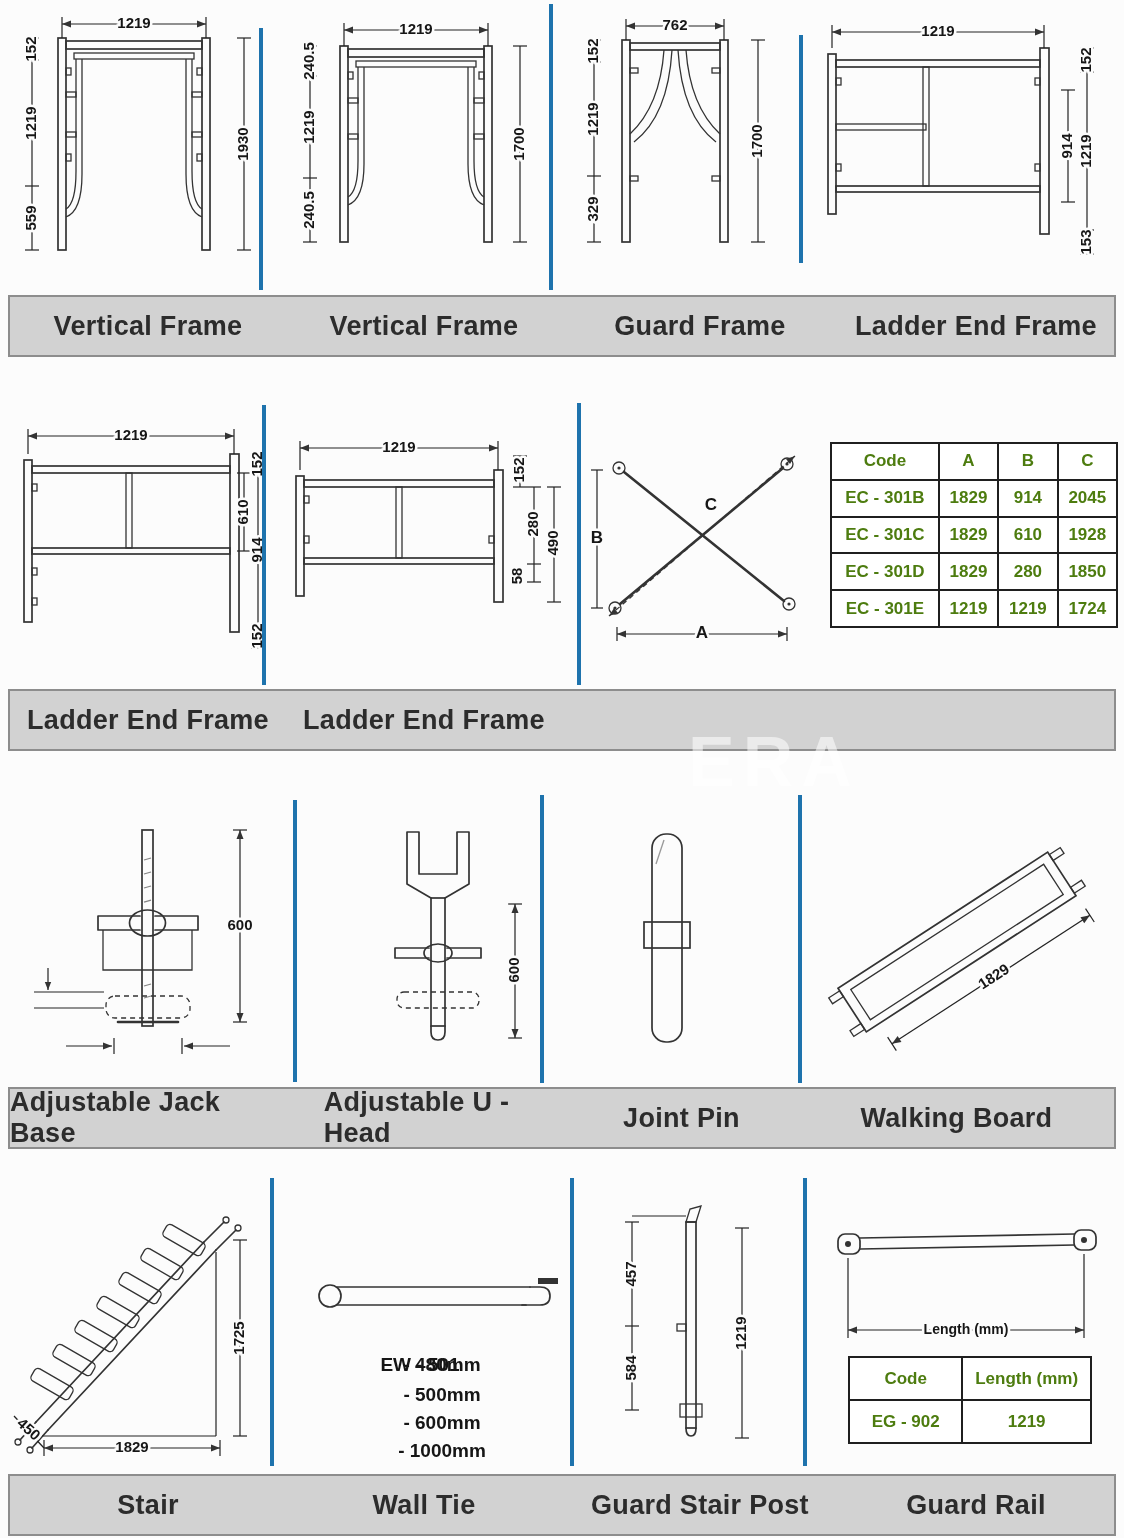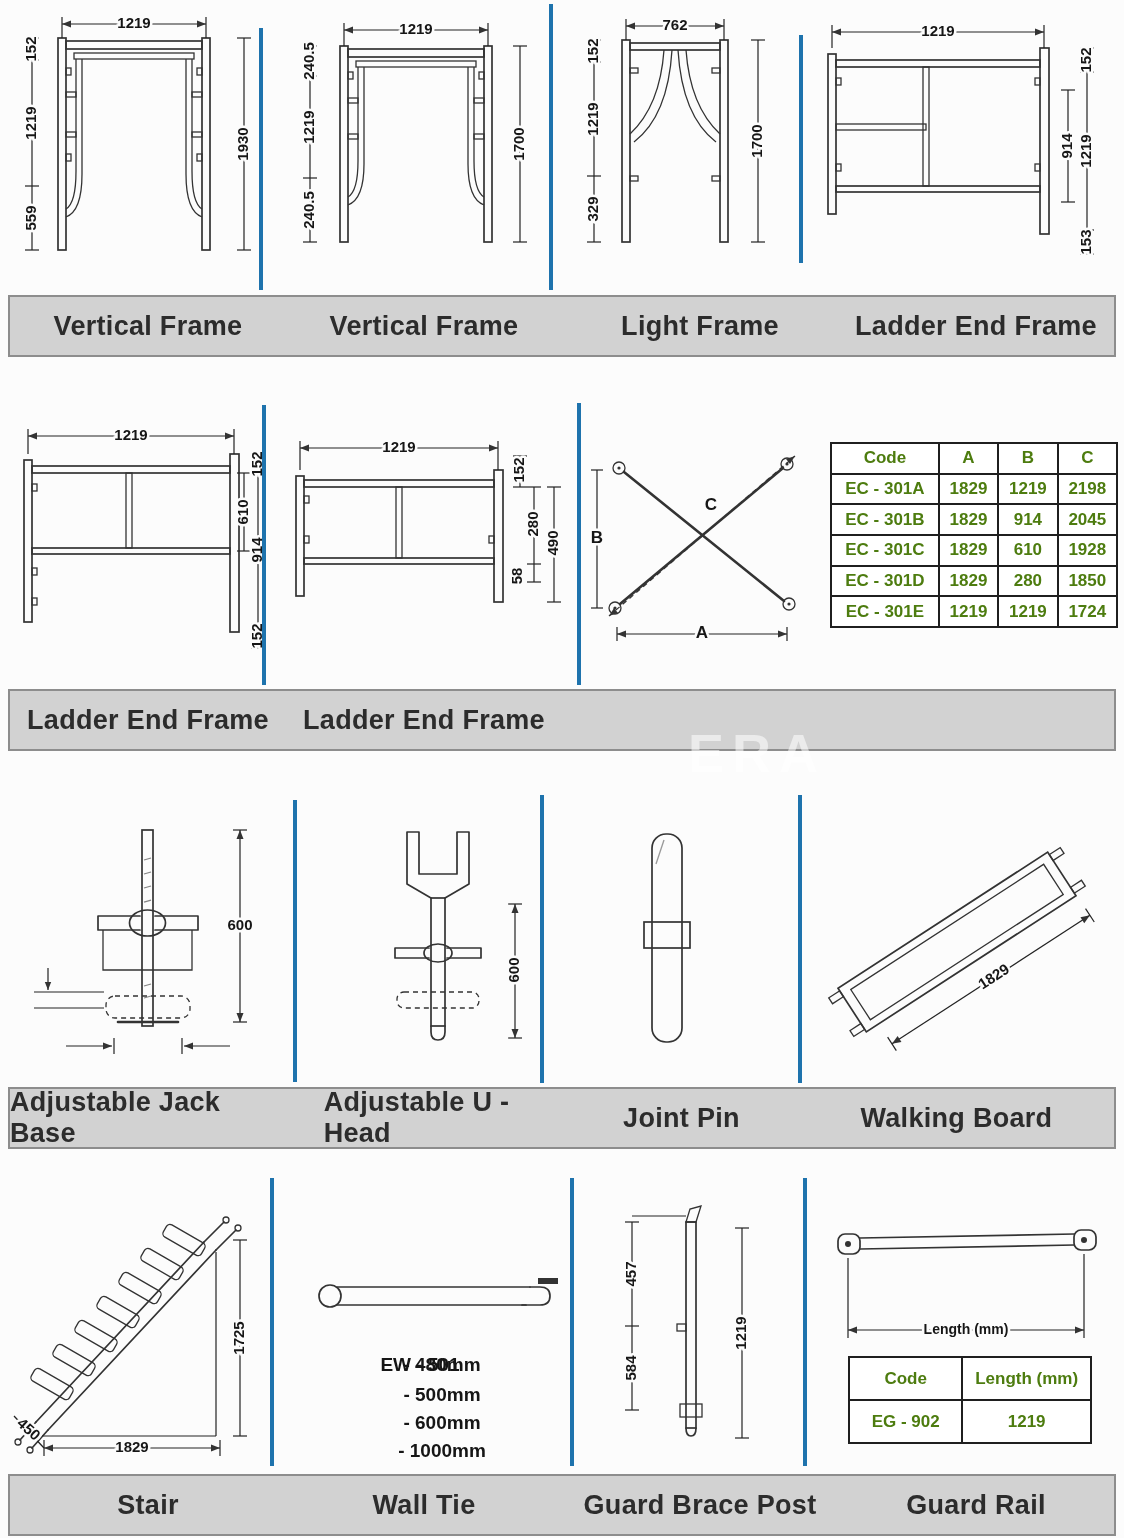--- a/index.html
+++ b/index.html
@@ -19,21 +19,21 @@
   svg text.small{font-size:14px;}
   svg text.wt{font-size:19px;stroke-width:0;}
   .vdiv{position:absolute;width:4px;background:#1e73ad;}
   .bar{position:absolute;left:8px;width:1104px;height:58px;background:#d2d2d2;
        border:2px solid #8d8d8d;display:flex;align-items:stretch;}
   .bar .cell{display:flex;align-items:center;justify-content:center;
              font-size:27px;font-weight:bold;color:#2c2c2c;letter-spacing:0.3px;}
   .spec-table{border-collapse:collapse;width:100%;height:100%;background:#fff;table-layout:fixed;}
   .spec-table th,.spec-table td{border:2px solid #1f1f1f;text-align:center;vertical-align:middle;
              font-size:17px;font-weight:bold;color:#4d7c0f;padding:0;}
-  .watermark{position:absolute;font-size:54px;font-weight:bold;color:rgba(255,255,255,0.55);
+  .watermark{position:absolute;font-size:70px;font-weight:bold;color:rgba(255,255,255,0.55);
              letter-spacing:8px;pointer-events:none;}
 </style>
 </head>
 <body>
 
 <div class="page">
 
   <div class="vdiv" style="left:259px;top:28px;height:262px;"></div>
   <div class="vdiv" style="left:549px;top:4px;height:286px;"></div>
   <div class="vdiv" style="left:799px;top:35px;height:228px;"></div>
@@ -177,21 +177,21 @@
       <line class="dimline" x1="278" y1="248" x2="292" y2="248"></line>
       <text x="285" y="54" transform="rotate(-90 285 54)">152</text>
       <text x="285" y="145" transform="rotate(-90 285 145)">1219</text>
       <text x="285" y="236" transform="rotate(-90 285 236)">153</text>
     </svg>
   </figure>
 
   <div class="bar" style="top:295px;">
     <div class="cell" style="width:25%;">Vertical Frame</div>
     <div class="cell" style="width:25%;">Vertical Frame</div>
-    <div class="cell" style="width:25%;">Light Frame</div>
+    <div class="cell" style="width:25%;">Guard Frame</div>
     <div class="cell" style="width:25%;">Ladder End Frame</div>
   </div>
 
   <div class="vdiv" style="left:262px;top:405px;height:280px;"></div>
   <div class="vdiv" style="left:577px;top:403px;height:282px;"></div>
 
   <figure class="panel" style="left:8px;top:408px;margin:0;">
     <svg width="254" height="278" viewBox="0 0 254 278">
       <rect class="draw" x="16" y="52" width="8" height="162"></rect>
       <rect class="draw" x="222" y="46" width="9" height="178"></rect>
@@ -285,26 +285,20 @@
   </figure>
 
   <div class="panel" style="left:830px;top:442px;width:288px;height:186px;">
     <table class="spec-table">
       <tbody>
           <tr>
         <th style="width:37%">Code</th>
         <th>A</th>
         <th>B</th>
         <th>C</th>
-      </tr>
-      <tr>
-        <td>EC - 301A</td>
-        <td>1829</td>
-        <td>1219</td>
-        <td>2198</td>
       </tr>
       <tr>
         <td>EC - 301B</td>
         <td>1829</td>
         <td>914</td>
         <td>2045</td>
       </tr>
       <tr>
         <td>EC - 301C</td>
         <td>1829</td>
@@ -524,17 +518,17 @@
           </tr>
         </tbody>
           </table>
       </foreignObject>
     </svg>
   </figure>
 
   <div class="bar" style="top:1474px;">
     <div class="cell" style="width:25%;">Stair</div>
     <div class="cell" style="width:25%;">Wall Tie</div>
-    <div class="cell" style="width:25%;">Guard Brace Post</div>
+    <div class="cell" style="width:25%;">Guard Stair Post</div>
     <div class="cell" style="width:25%;">Guard Rail</div>
   </div>
 
 </div>
 
 </body></html>

